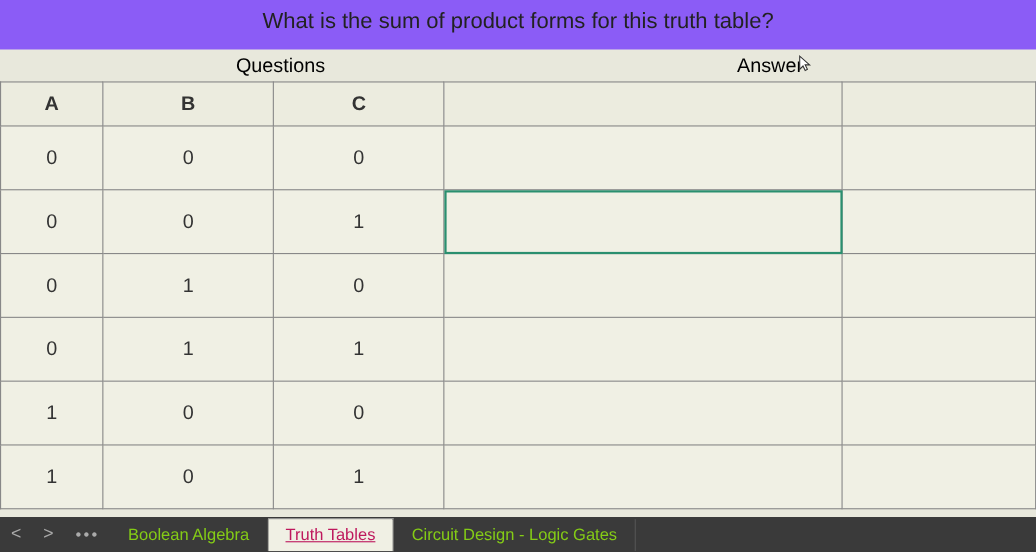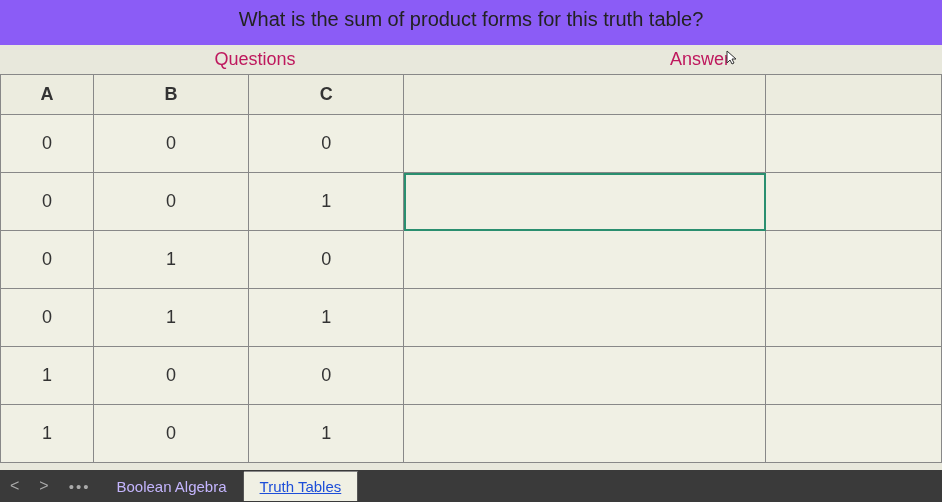--- a/index.html
+++ b/index.html
@@ -14,21 +14,21 @@
     .question-banner {
       background: #8b5cf6;
       padding: 8px 20px 14px;
       text-align: center;
       font-size: 20px;
       color: #222;
     }
     .section-headers {
       display: flex;
       font-size: 18px;
-      color: #be185d;
+      color: #000000;
       padding: 4px 0 2px;
     }
     .section-q { width: 390px; text-align: center; padding-left: 120px; }
     .section-a { flex: 1; text-align: center; padding-left: 80px; }
     .cursor-icon {
       display: inline-block;
       margin-left: -6px;
       vertical-align: middle;
     }
     .table-wrap {
@@ -82,26 +82,26 @@
     }
     .nav-dots {
       padding: 0 10px;
       color: #aaa;
       letter-spacing: 2px;
       cursor: pointer;
     }
     .tab {
       padding: 6px 16px;
       cursor: pointer;
-      color: #c4b5fd;
+      color: #84cc16;
       border-right: 1px solid #555;
     }
     .tab.active {
       background: #f0f0e4;
-      color: #1d4ed8;
+      color: #be185d;
       text-decoration: underline;
       border-top: 1px solid #888;
     }
   </style>
 </head>
 <body>
 
 <div class="question-banner">
   <span>What is the sum of product forms for this truth table?</span>
 </div>
@@ -180,13 +180,14 @@
     </tbody>
   </table>
 </div>
 
 <div class="bottom-bar">
   <div class="nav-arrow">&lt;</div>
   <div class="nav-arrow">&gt;</div>
   <div class="nav-dots">•••</div>
   <div class="tab">Boolean Algebra</div>
   <div class="tab active">Truth Tables</div>
+  <div class="tab">Circuit Design - Logic Gates</div>
 </div>
 
 </body></html>

